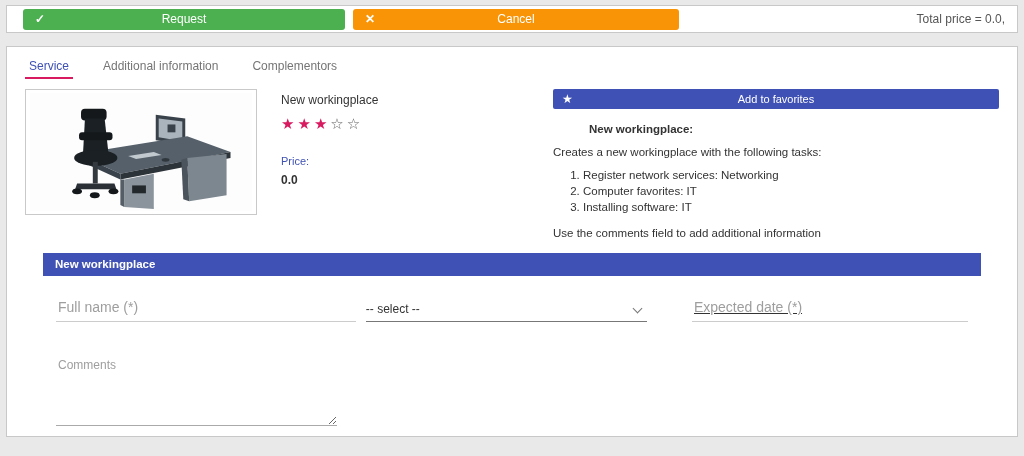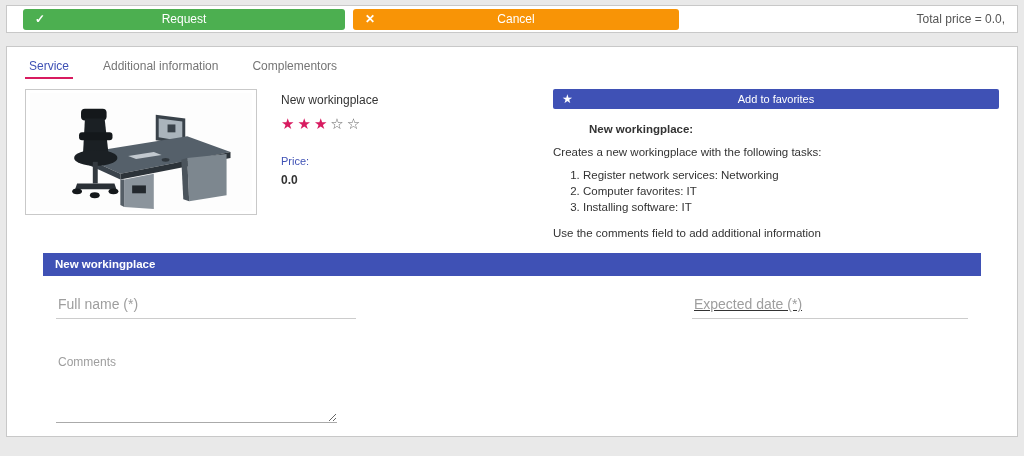--- a/index.html
+++ b/index.html
@@ -161,20 +161,26 @@
         </div>
       </div>
     </div>
 
     <div class="form-panel">
       <div class="form-header">New workingplace</div>
       <div class="form-body">
         <div class="fields-row">
           <input class="u-input fullname" type="text" placeholder="Full name (*)" style="">
           <div class="dept-group">
+            <div class="select-wrap">
+              <select class="dept-select">
+                <option>-- select --</option>
+              </select>
+              <span class="chevron"></span>
+            </div>
           </div>
           <input class="u-input expdate" type="text" placeholder="Expected date (*)" style="">
         </div>
         <div class="comments-wrap">
           <textarea class="comments" placeholder="Comments" style=""></textarea>
         </div>
       </div>
     </div>
   </div>
 </div>

